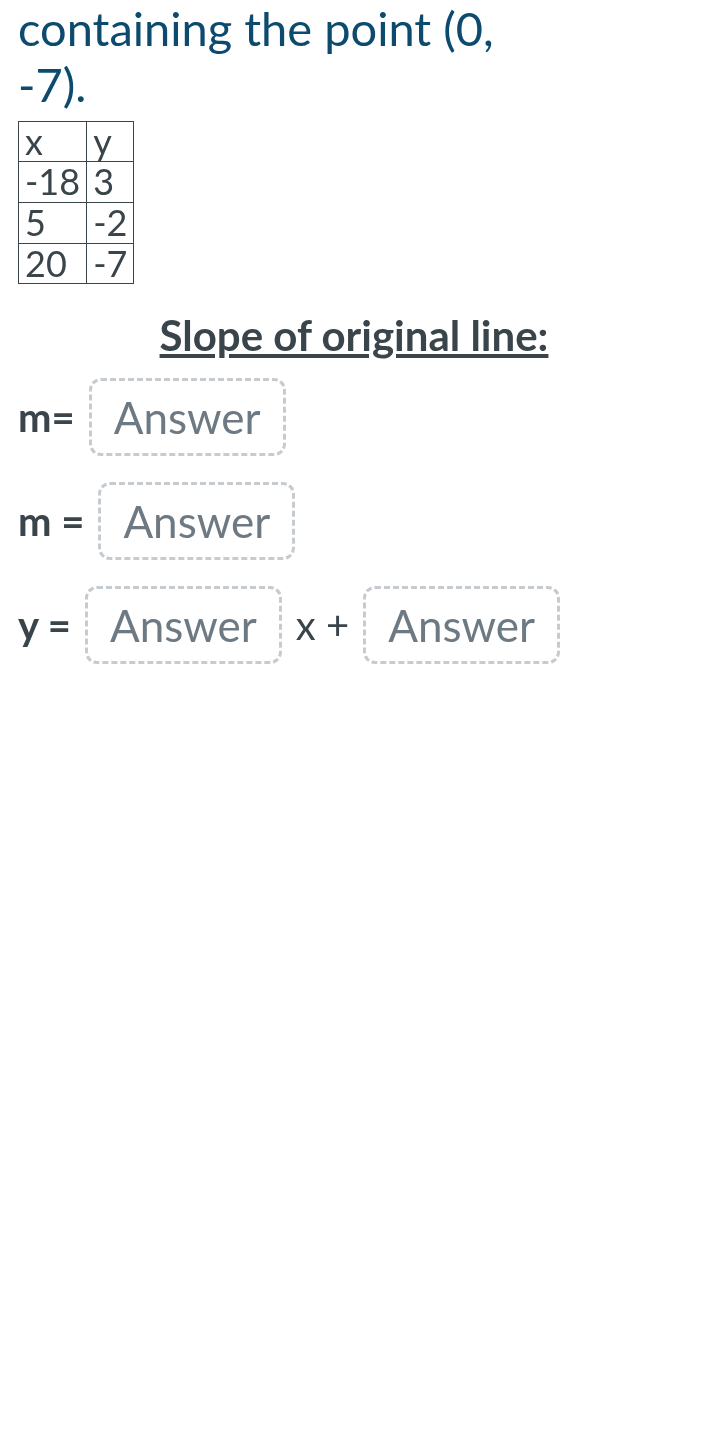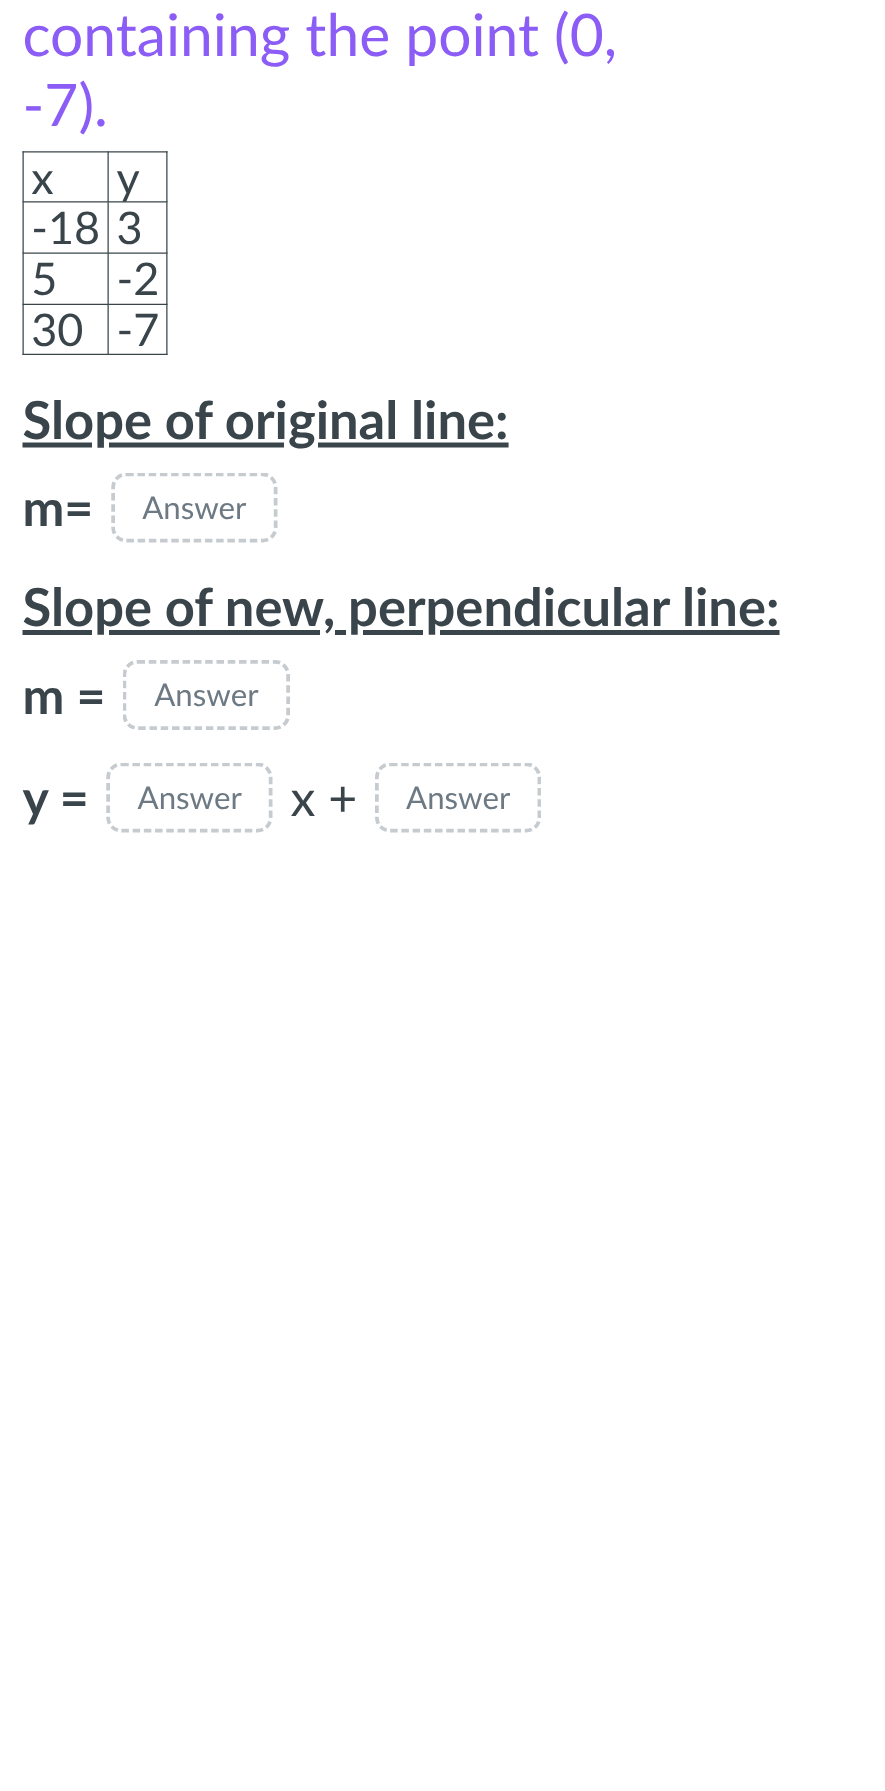--- a/index.html
+++ b/index.html
@@ -10,21 +10,21 @@
     font-family: "Lato", "Helvetica Neue", Arial, sans-serif;
   }
   .page {
     width: 708px;
     padding: 0 18px 30px 18px;
     box-sizing: border-box;
   }
   .prompt {
     font-size: 47px;
     line-height: 1.2;
-    color: #8b5cf6;
+    color: #0c4a6e;
     margin: 0 0 8px 0;
   }
 
   
   table.xy {
     border-collapse: collapse;
     font-size: 36px;
     color: #3a454b;
     margin-bottom: 14px;
   }
@@ -37,20 +37,21 @@
     font-weight: 400;
   }
   table.xy th { font-weight: 400; }
 
   .section-title {
     font-size: 42px;
     font-weight: 700;
     text-decoration: underline;
     color: #3a454b;
     margin: 26px 0 18px 0;
+    text-align: center;
   }
 
   .answer-row {
     display: flex;
     align-items: center;
     gap: 14px;
     font-size: 40px;
     color: #3a454b;
     margin-bottom: 26px;
   }
@@ -59,21 +60,21 @@
   }
   .answer-row .plain {
     font-weight: 400;
   }
 
   .answer-box {
     border: 3px dashed #c6cbd0;
     border-radius: 12px;
     padding: 10px 22px;
     color: #6d7a83;
-    font-size: 25px;
+    font-size: 44px;
     font-weight: 400;
     min-width: 80px;
     text-align: left;
     box-sizing: border-box;
   }
 </style>
 </head>
 <body>
 
 <div class="page">
@@ -91,34 +92,33 @@
     </tr>
     <tr>
       <td>-18</td>
       <td>3</td>
     </tr>
     <tr>
       <td>5</td>
       <td>-2</td>
     </tr>
     <tr>
-      <td>30</td>
+      <td>20</td>
       <td>-7</td>
     </tr>
   </tbody>
     </table>
 
   <div class="section-title">Slope of original line:</div>
 
   <div class="answer-row">
     <span class="lbl">m=</span>
     <span class="answer-box">Answer</span>
   </div>
 
-  <div class="section-title">Slope of new, perpendicular line:</div>
 
   <div class="answer-row">
     <span class="lbl">m =</span>
     <span class="answer-box">Answer</span>
   </div>
 
 
   <div class="answer-row">
     <span class="lbl">y =</span>
     <span class="answer-box">Answer</span>

